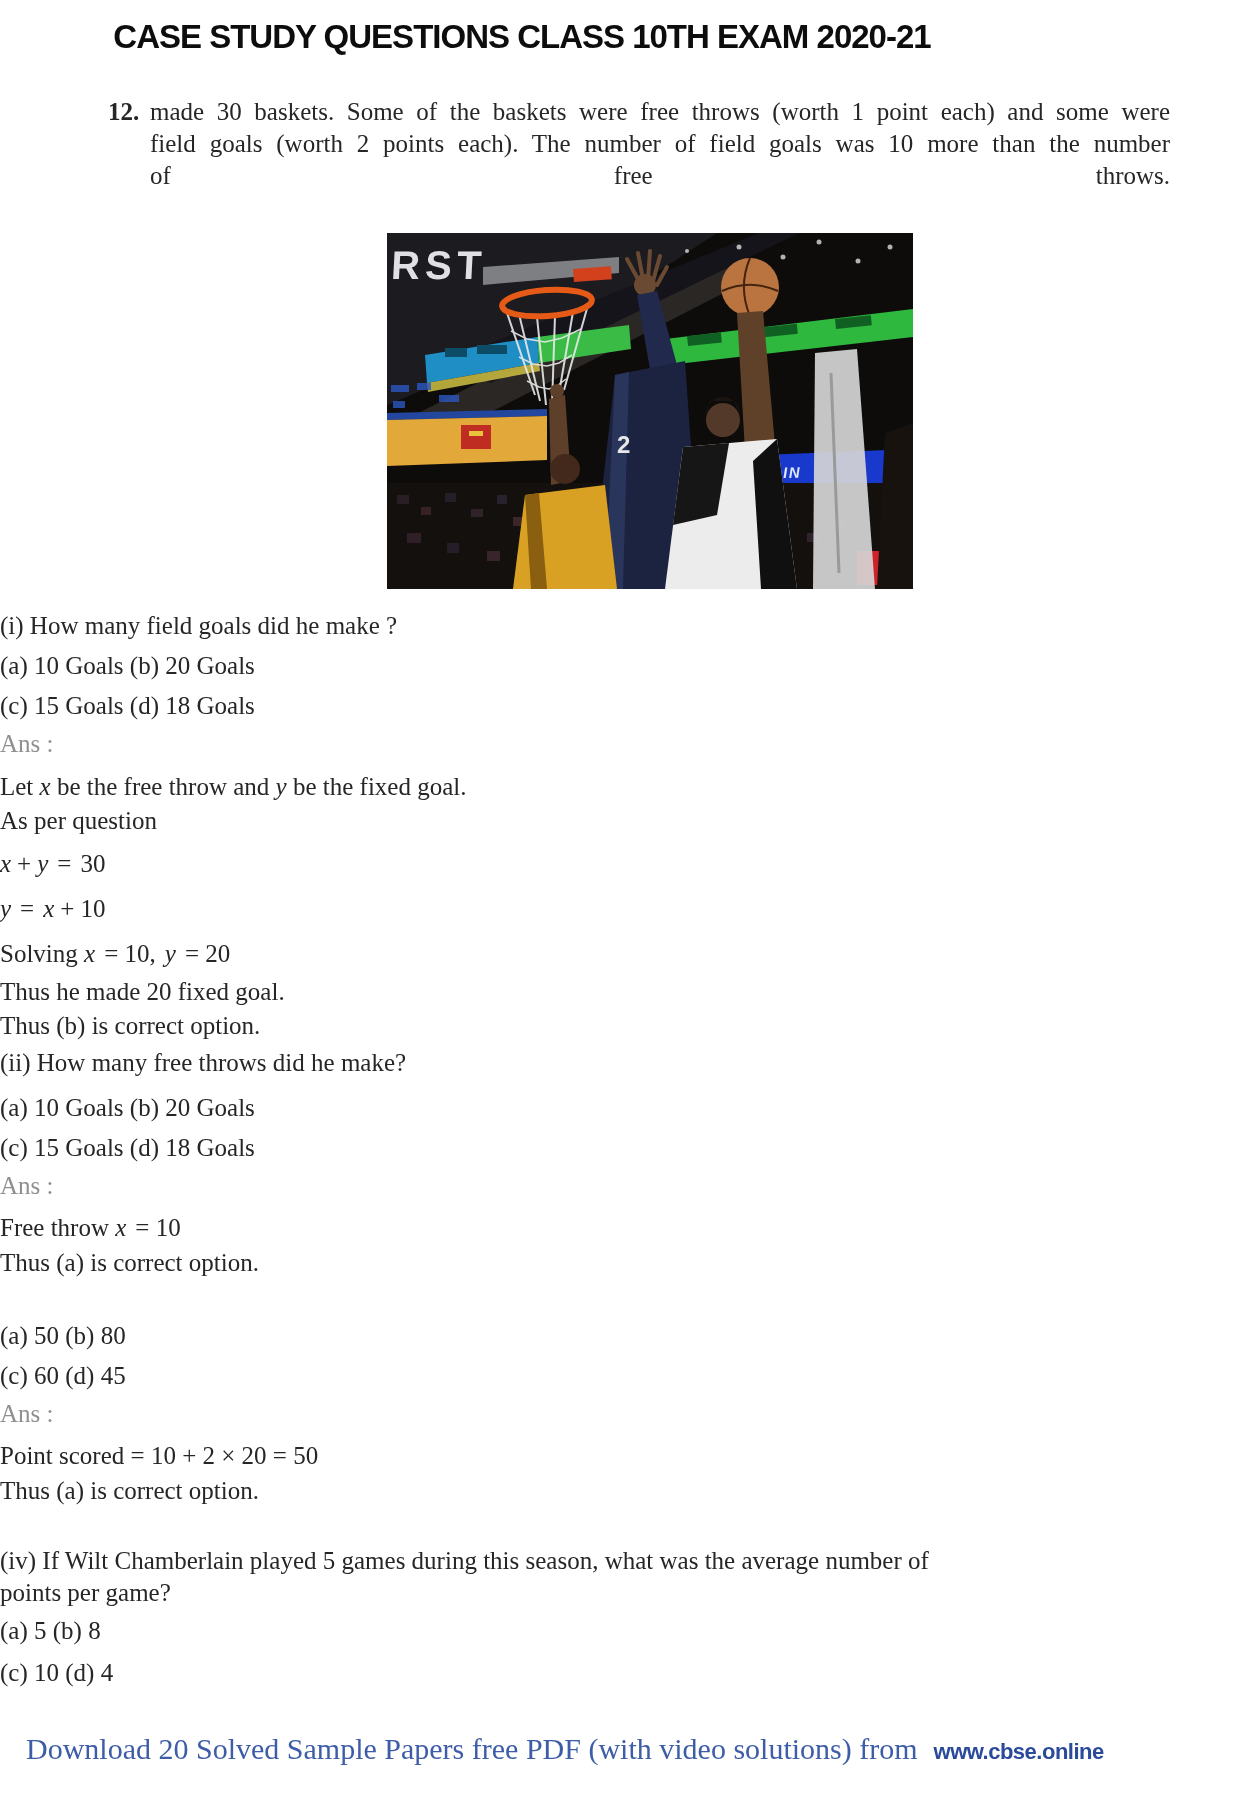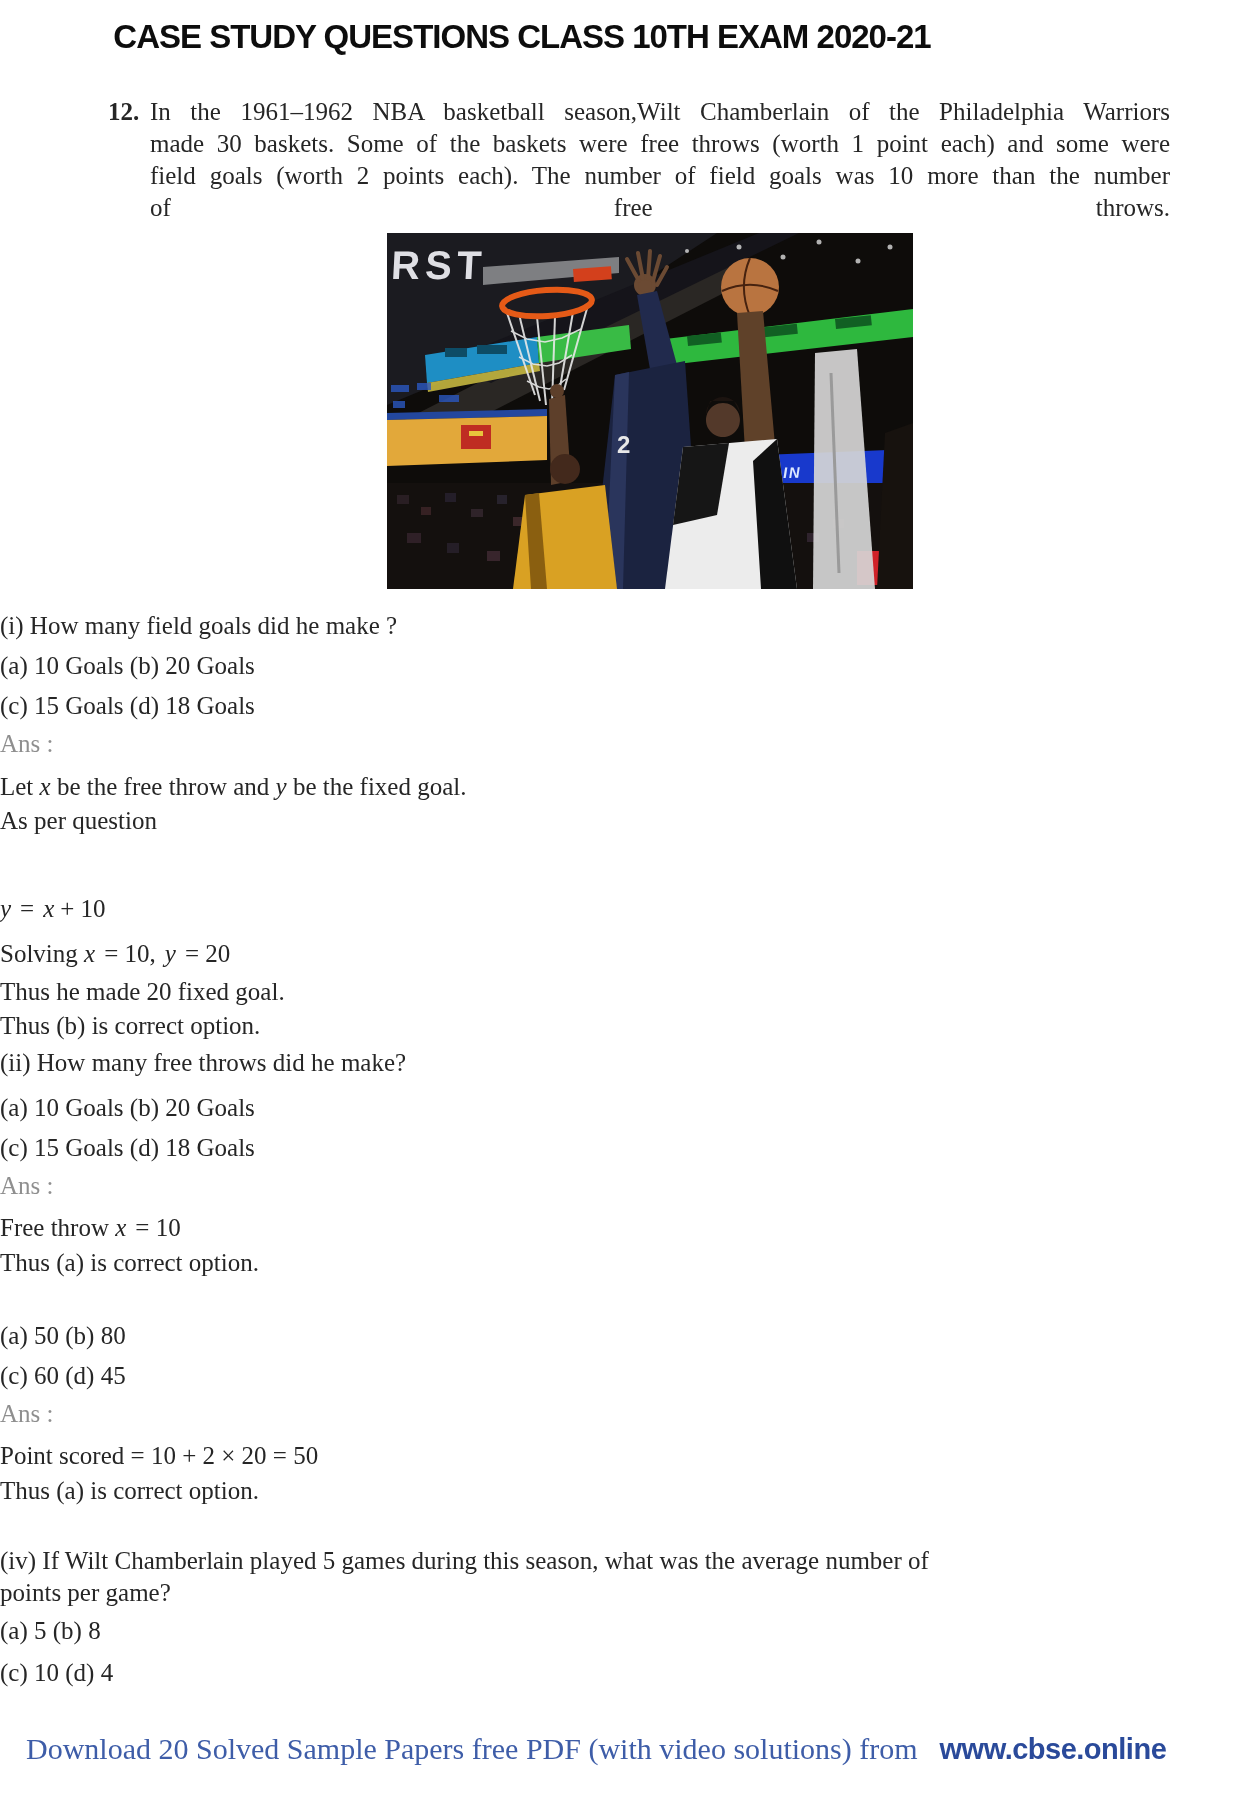--- a/index.html
+++ b/index.html
@@ -16,34 +16,33 @@
   .photo{position:absolute;left:387px;top:233px;width:526px;height:356px;}
   .row{position:absolute;left:0;width:1260px;height:36px;font-size:25px;line-height:32px;}
   .row span,.row i{position:static;}
   .pos{position:absolute;top:0;white-space:nowrap;}
   .ans{font-weight:normal;color:#8f8f8f;}
   .it{font-style:italic;}
   .op{margin:0 6px;}
   .eqs{margin:0 9px;}
   .footer{position:absolute;top:1732px;left:26px;width:1220px;white-space:nowrap;
           font-size:30px;color:#3e5da8;}
-  .site{font-family:"Liberation Sans",sans-serif;font-weight:bold;font-size:29px;
-        color:#2a4a9a;letter-spacing:-0.5px;margin-left:22px;}
+  .site{font-family:"Liberation Sans",sans-serif;font-weight:bold;font-size:22px;
+        color:#2a4a9a;letter-spacing:-0.5px;margin-left:16px;}
 </style>
 </head>
 <body>
 
 <div class="page">
 
   <div class="title">CASE STUDY QUESTIONS CLASS 10TH EXAM 2020-21</div>
 
   <div class="qblock">
     <span class="qnum">12.</span>
     <div class="qtext">
-      <div class="jl">In the 1961–1962 NBA basketball season,Wilt Chamberlain of the Philadelphia Warriors</div>
       <div class="jl">made 30 baskets. Some of the baskets were free throws (worth 1 point each) and some were</div>
       <div class="jl">field goals (worth 2 points each). The number of field goals was 10 more than the number</div>
       <div class="jl jl-last">of free throws.</div>
     </div>
   </div>
 
   <svg class="photo" viewBox="0 0 526 356" preserveAspectRatio="none">
     <rect x="0" y="0" width="526" height="356" fill="#0e0c0a"></rect>
 
     <polygon points="0,0 330,0 185,95 0,172" fill="#1b1b20"></polygon>
@@ -188,20 +187,23 @@
   </div>
   <div class="row" style="top:728px">
     <span class="pos ans" style="left:148px">Ans :</span>
   </div>
   <div class="row" style="top:771px">
     <span class="pos" style="left:150px"><span>Let </span><i class="it">x</i><span> be the free throw and </span><i class="it">y</i><span> be the fixed goal.</span></span>
   </div>
   <div class="row" style="top:805px">
     <span class="pos" style="left:150px">As per question</span>
   </div>
+  <div class="row" style="top:848px">
+    <span class="pos" style="left:225px"><i class="it">x</i><span class="op">+</span><i class="it">y</i><span class="eqs">=</span><span>30</span></span>
+  </div>
   <div class="row" style="top:893px">
     <span class="pos" style="left:267px"><i class="it">y</i><span class="eqs">=</span><i class="it">x</i><span class="op">+</span><span>10</span></span>
   </div>
   <div class="row" style="top:938px">
     <span class="pos" style="left:152px">Solving</span>
     <span class="pos" style="left:272px"><i class="it">x</i><span class="eqs">= 10,</span><i class="it">y</i><span class="eqs">= 20</span></span>
   </div>
   <div class="row" style="top:976px">
     <span class="pos" style="left:150px">Thus he made 20 fixed goal.</span>
   </div>

